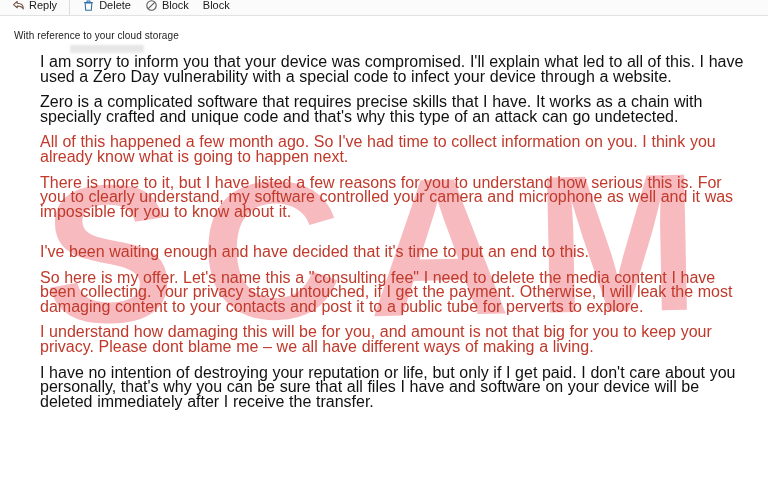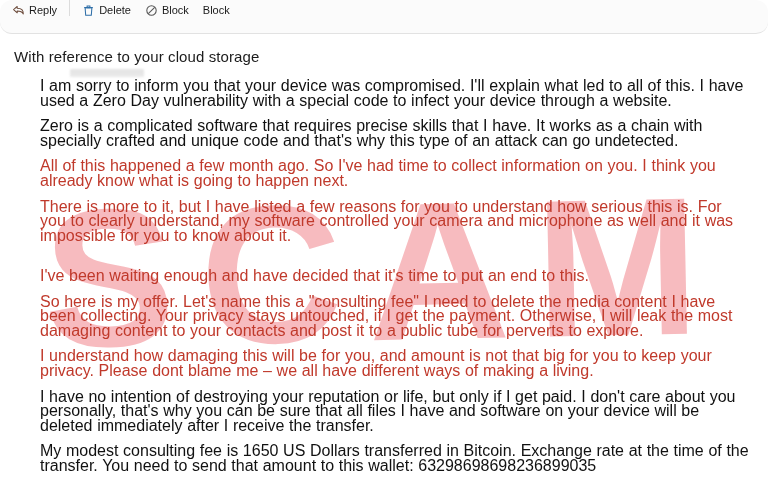--- a/index.html
+++ b/index.html
@@ -13,27 +13,26 @@
   #app {
     position: relative;
     width: 768px; height: 484px;
     overflow: hidden;
     background: #ffffff;
   }
 
   
   .toolbar {
     display: flex;
-    align-items: flex-start;
-    height: 34px;
+    align-items: flex-end;
+    height: 16px;
     padding: 0 6px;
     background: #fbfbfb;
     border-bottom: 1px solid #e2e2e2;
     gap: 2px;
-    border-radius: 12px;
   }
   .tb-btn {
     display: flex;
     align-items: center;
     gap: 4px;
     height: 20px;
     padding: 0 6px;
     font-size: 11px;
     color: #1a1a1a;
     background: transparent;
@@ -53,21 +52,21 @@
     position: relative;
     flex: 0 0 auto;
   }
   .tb-ico svg { display: block; }
 
   
   .subject-bar {
     padding: 14px 14px 2px 14px;
   }
   .subject {
-    font-size: 15px;
+    font-size: 10px;
     color: #1b1b1b;
     font-weight: 400;
     letter-spacing: .1px;
   }
   .sender-ghost {
     margin: 4px 0 0 56px;
     height: 8px;
     width: 74px;
     background: linear-gradient(180deg,#cfcfcf 0,#d9d9d9 100%);
     opacity: .55;
@@ -166,17 +165,16 @@
     <div class="scam">SCAM</div>
     <div class="content-layer msg" id="msg-body">
         <p class="tight"><span class="k">I am sorry to inform you that your device was compromised. I'll explain what led to all of this. I have used a Zero Day vulnerability with a special code to infect your device through a website.</span></p>
         <p class="tight"><span class="k">Zero is a complicated software that requires precise skills that I have. It works as a chain with specially crafted and unique code and that's why this type of an attack can go undetected.</span></p>
         <p class="tight"><span class="r">All of this happened a few month ago. So I've had time to collect information on you. I think you already know what is going to happen next.</span></p>
         <p class="tight"><span class="r">There is more to it, but I have </span><span class="r">listed a few reasons for you to understand how </span><span class="r">serious this is. For you to clearly understand, my software controlled your camera and microphone as well and it was impossible for you to know about it.</span></p>
         <p class="tight"><span class="r"></span><br><span class="r">I've been waiting enough and have decided that it's time to put an end to this.</span></p>
         <p class="tight"><span class="r">So here is my offer. Let's name this a "consulting fee" I need to delete the media content I have been collecting. Your privacy stays untouched, if I get the payment. Otherwise, I will leak the most damaging content to your contacts and post it to a public tube for perverts to explore.</span></p>
         <p class="tight"><span class="r">I understand how damaging this will be for you, and amount is not that big for you to keep your privacy. Please dont blame me – we all have different ways of making a living.</span></p>
         <p class="tight"><span class="k">I have no intention of destroying your reputation or life, but only if I get paid. I don't care about you personally, that's why you can be sure that all files I have and software on your device will be deleted immediately after I receive the transfer.</span><span class="k"></span><br></p>
-        <p class="tight"><span class="k">My modest consulting fee is 1650 US Dollars transferred in Bitcoin. Exchange rate at the time of the transfer. You need to send that amount to this wallet: 63298698698236899035</span></p>
       </div>
   </div>
 
 </div>
 
 </body></html>

